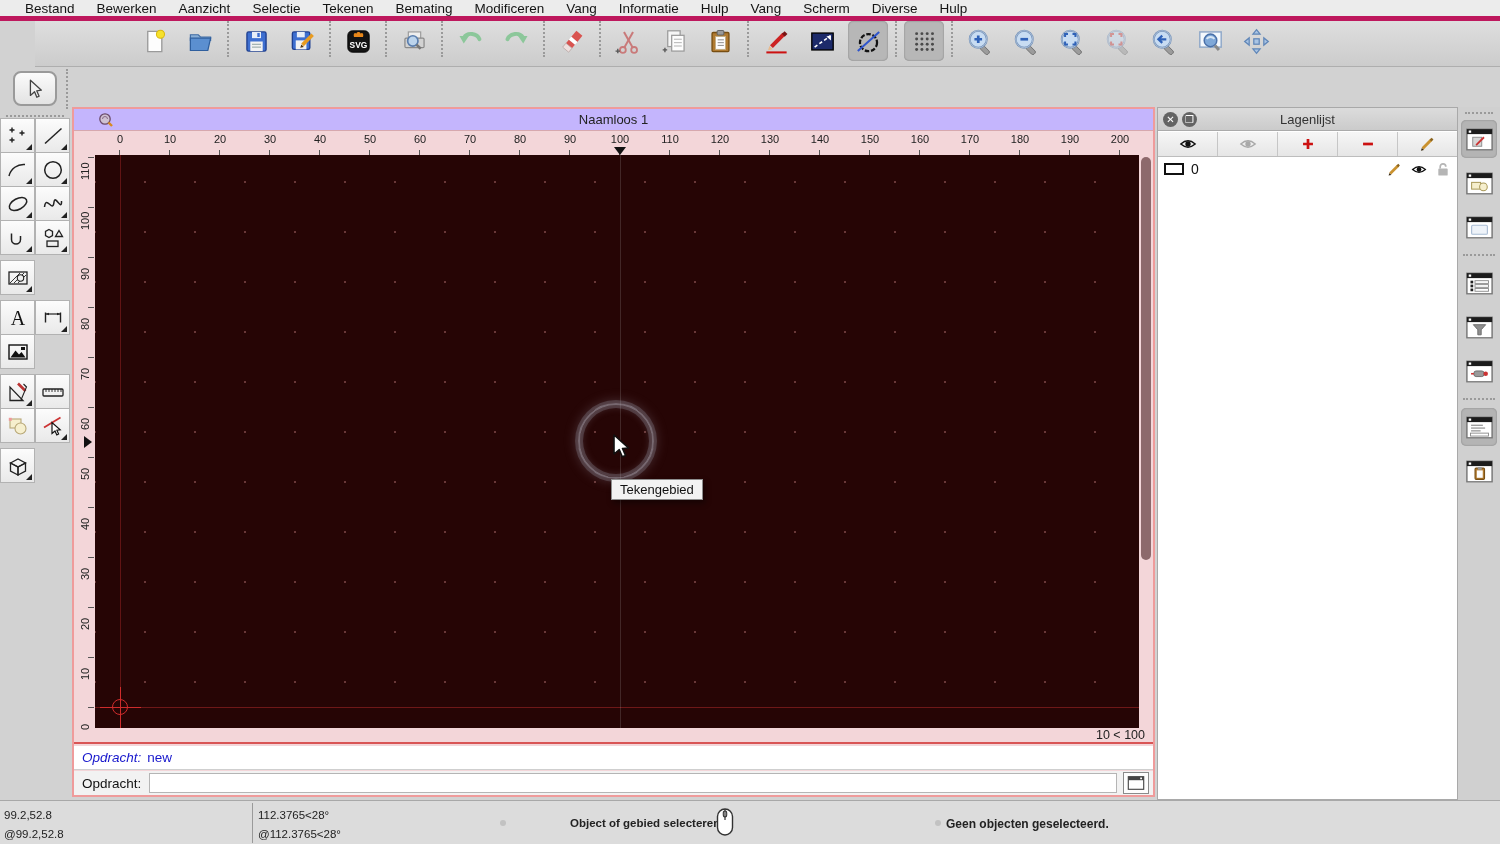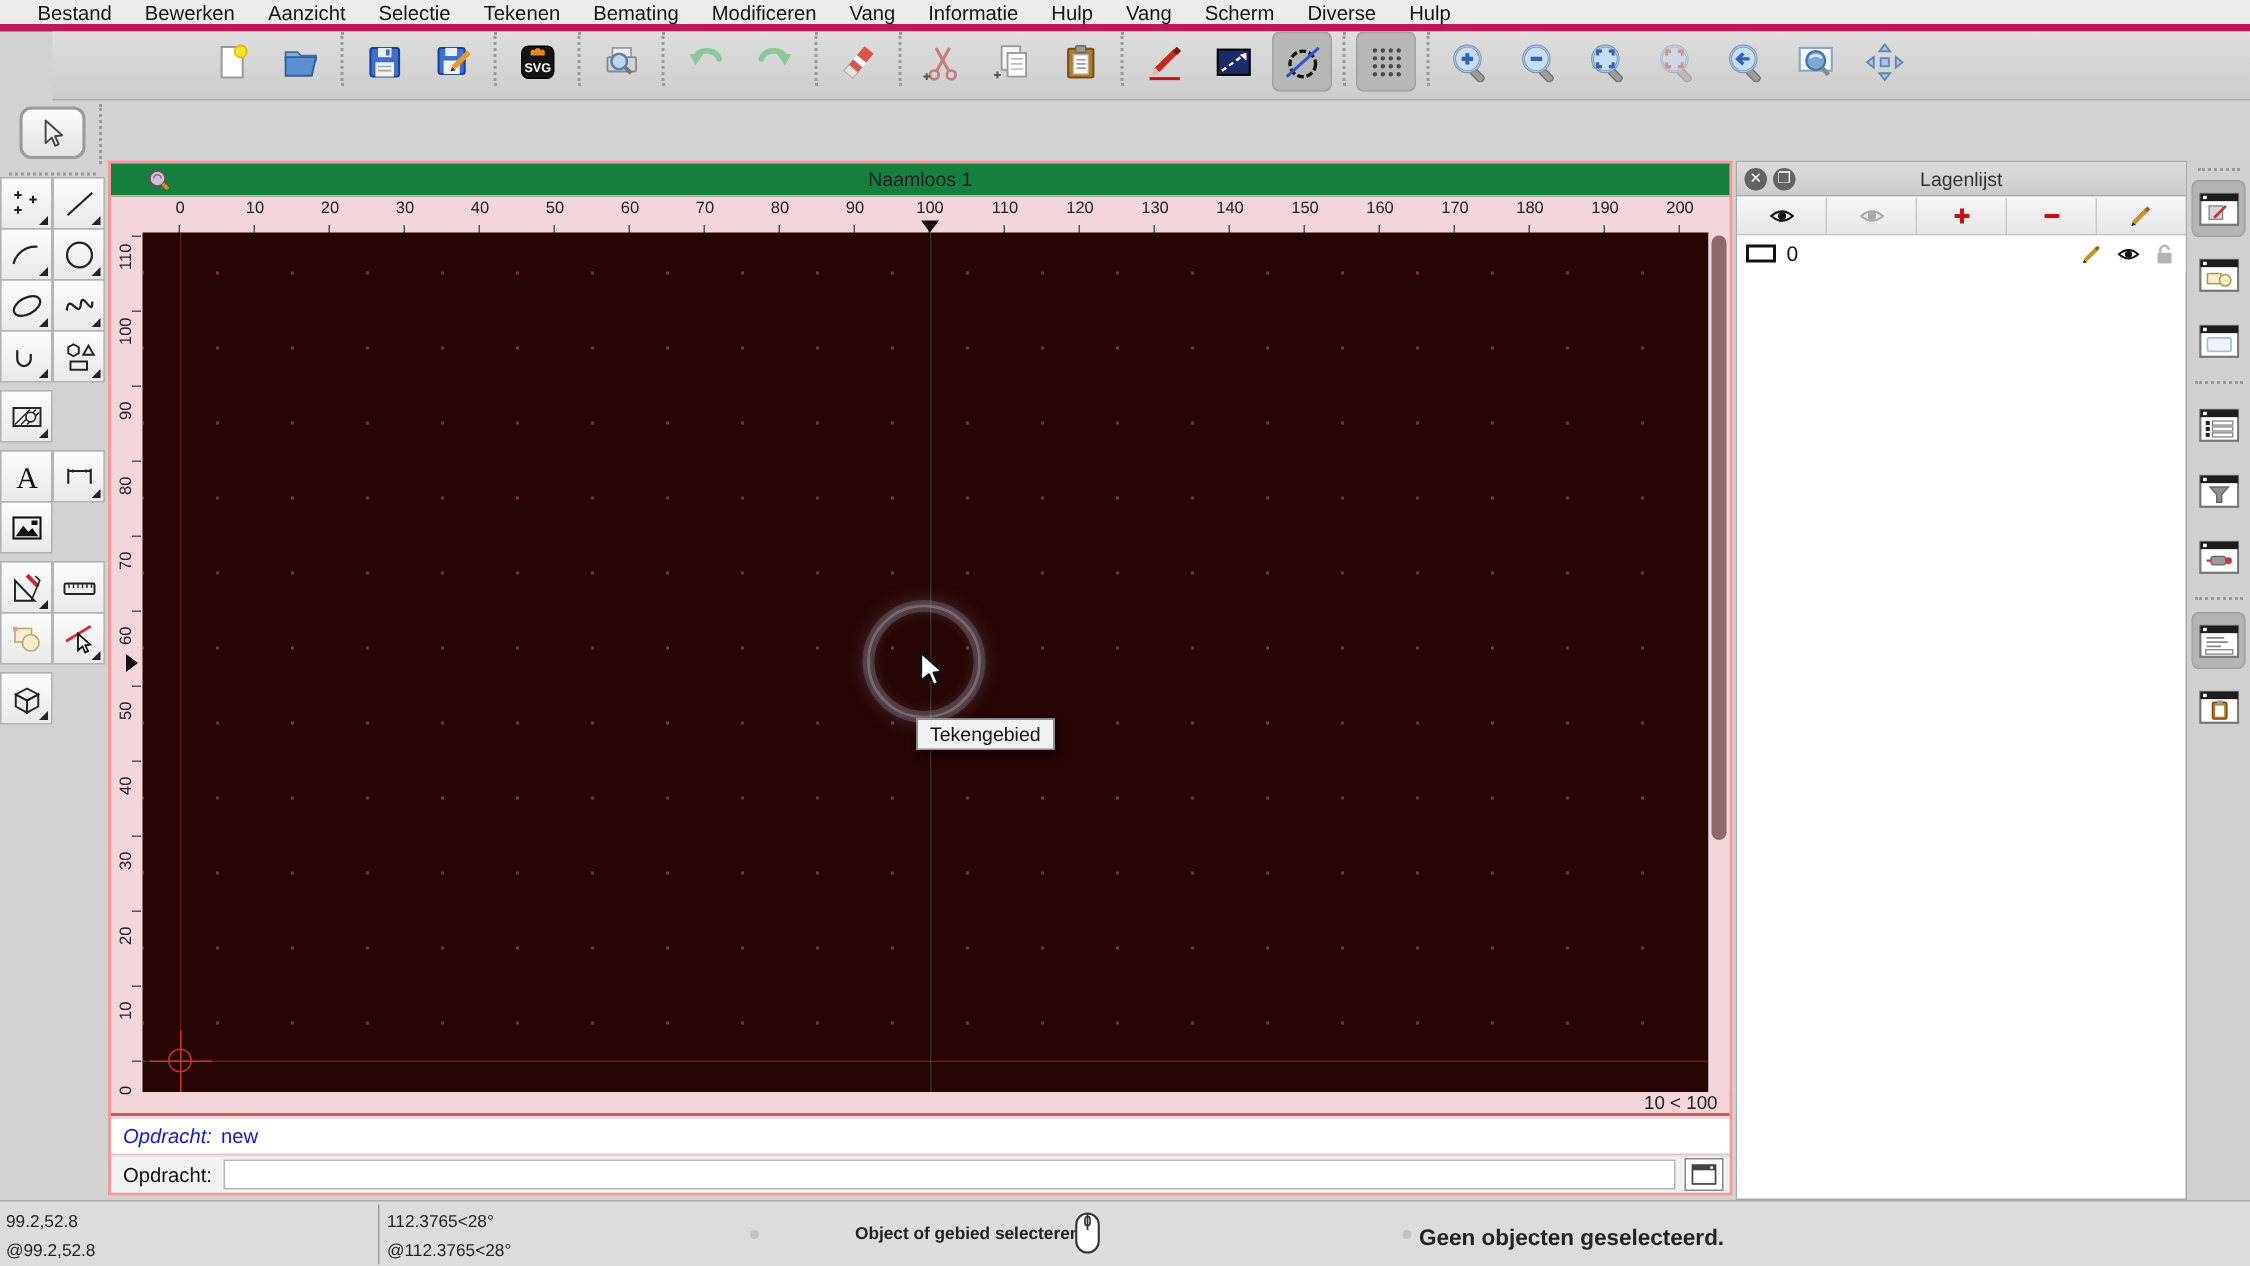--- a/index.html
+++ b/index.html
@@ -46,21 +46,21 @@
   .tool svg { width:24px; height:24px; }
   .tool.fly::after { content:""; position:absolute; right:2px; bottom:2px;
     border-left:6px solid transparent; border-bottom:6px solid #222; }
   .tool.blank { background:transparent; border-color:transparent; }
   .pal-gap { width:71px; height:6px; }
 
   
   .dwin { position:absolute; left:72px; top:107px; width:1083px; height:690px;
     border:2px solid #ef9b9b; background:#f3d6d9; }
   .dwin-title { position:absolute; left:0; top:0; width:100%; height:22px;
-    background:#15803d; border-bottom:1px solid #d6a8ae;
+    background:#c4b5fd; border-bottom:1px solid #d6a8ae;
     display:flex; align-items:center; justify-content:center; font-size:13px; color:#222; }
   .dwin-logo { position:absolute; left:24px; top:3px; width:16px; height:16px; }
 
   .hruler { position:absolute; left:0; top:22px; width:100%; height:26px; }
   .hcells { position:absolute; left:21px; top:0; height:26px; display:flex; }
   .hcell { width:50px; height:26px; position:relative; display:flex;
     align-items:flex-start; justify-content:center; font-size:11px; color:#222; padding-top:2px; }
   .hcell::after { content:""; position:absolute; left:24px; bottom:1px; width:1px; height:6px; background:#555; }
   .hmarker { position:absolute; left:540px; top:16px; width:0; height:0;
     border-left:6px solid transparent; border-right:6px solid transparent; border-top:8px solid #111; }
@@ -144,21 +144,21 @@
 
   
   .statusbar { position:absolute; left:0; top:800px; width:1500px; height:44px;
     background:#dcdcdc; border-top:1px solid #a8a8a8; font-size:11.5px; color:#222; }
   .sb-coords { position:absolute; left:4px; top:5px; line-height:19px; }
   .sb-div { position:absolute; left:252px; top:2px; height:40px; border-left:1px solid #9a9a9a; }
   .sb-polar { position:absolute; left:258px; top:5px; line-height:19px; }
   .sb-dot { position:absolute; width:6px; height:6px; border-radius:50%; background:#c2c2c2; top:19px; }
   .sb-hint { position:absolute; left:570px; top:16px; font-weight:bold; font-size:11.5px; }
   .sb-mouse { position:absolute; left:716px; top:6px; }
-  .sb-sel { position:absolute; left:946px; top:16px; font-weight:bold; font-size:15px; }
+  .sb-sel { position:absolute; left:946px; top:16px; font-weight:bold; font-size:12px; }
 </style>
 </head>
 <body>
 
 <svg class="hiddefs" aria-hidden="true">
   <defs>
     <symbol id="mag" viewBox="0 0 24 24">
       <rect x="14.2" y="15.0" width="9" height="4.2" rx="1.6" transform="rotate(45 14.2 15.0)" fill="#9c9c9c" stroke="#6e6e6e" stroke-width="0.8"></rect>
       <circle cx="10" cy="10" r="7.6" fill="#c8dcf2" stroke="#6f8fb8" stroke-width="1.7"></circle>
       <circle cx="10" cy="10" r="7.6" fill="none" stroke="#ffffff" stroke-width="0.7" opacity="0.5"></circle>

